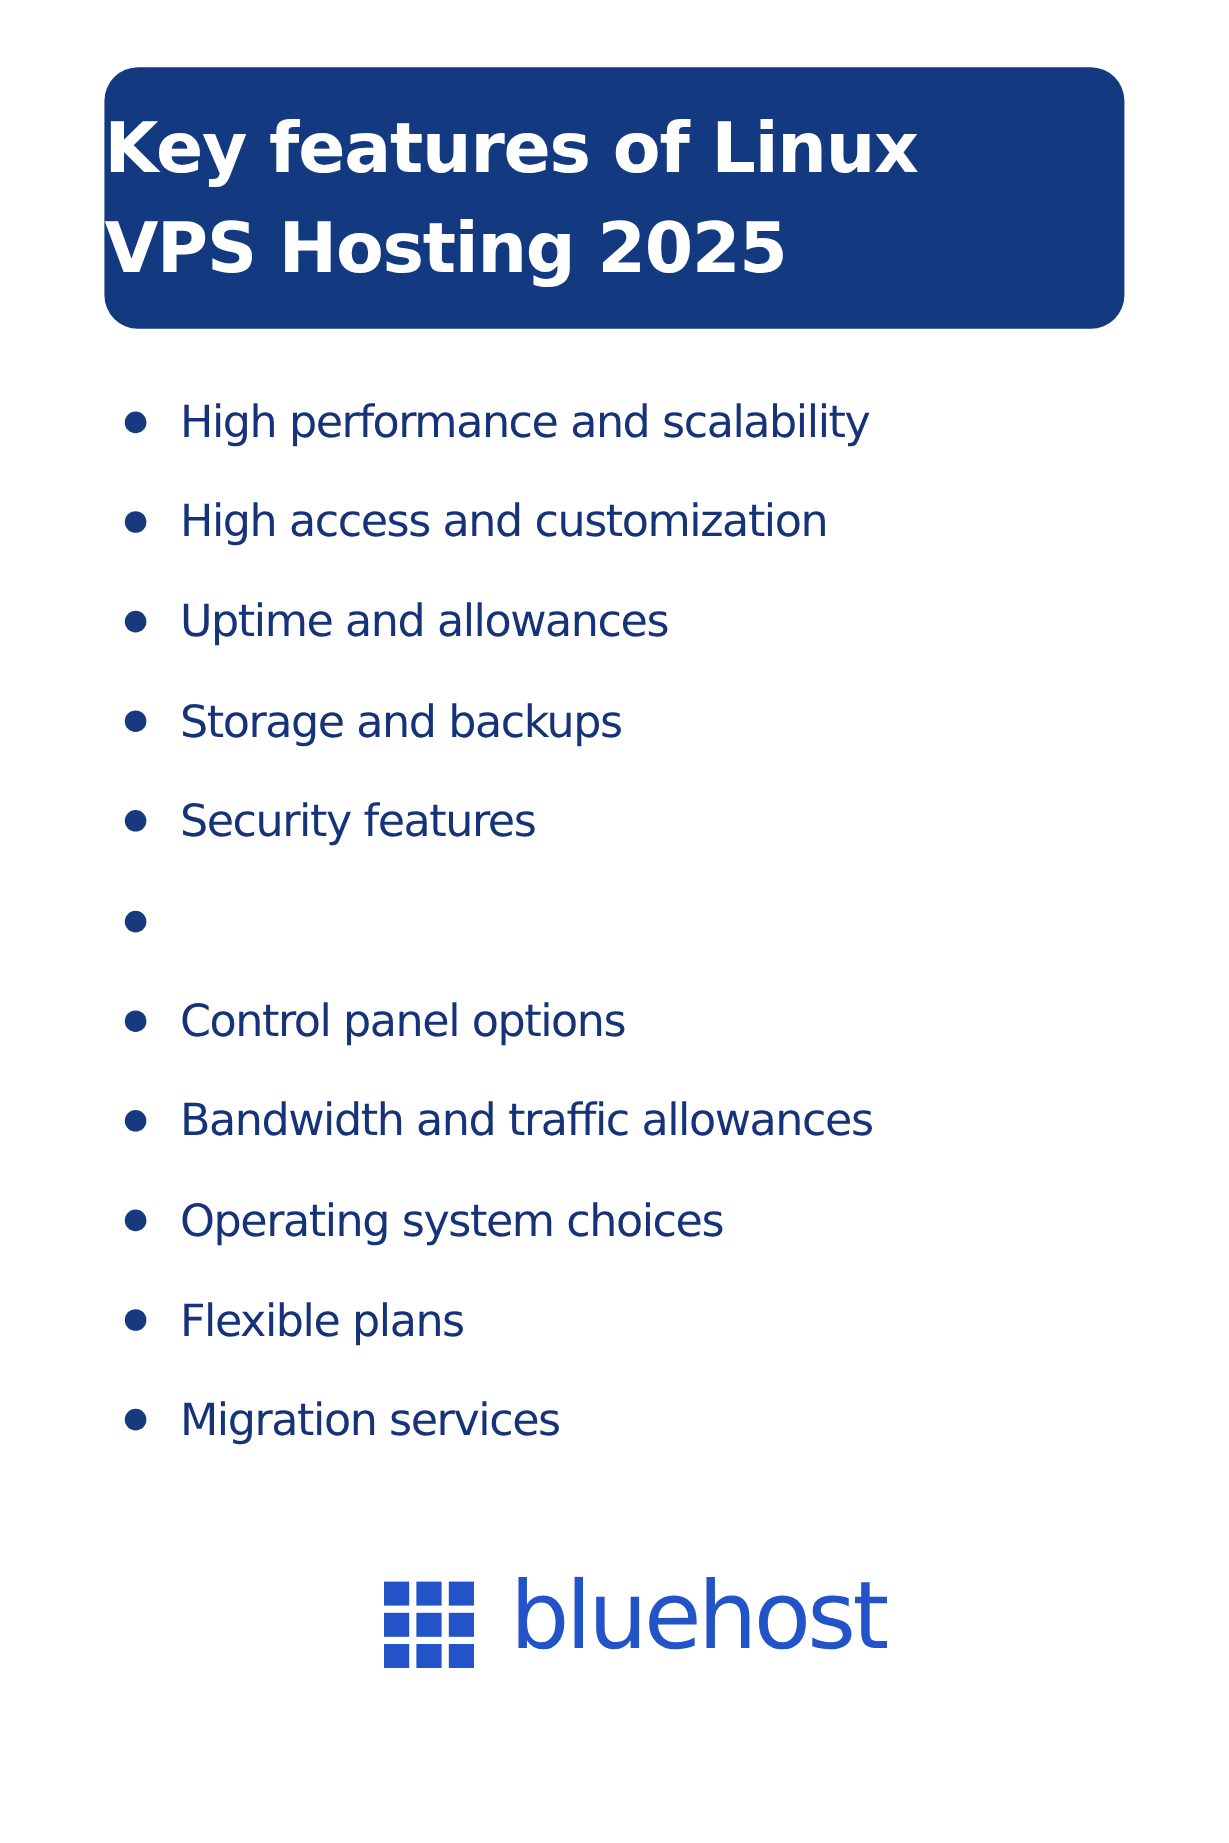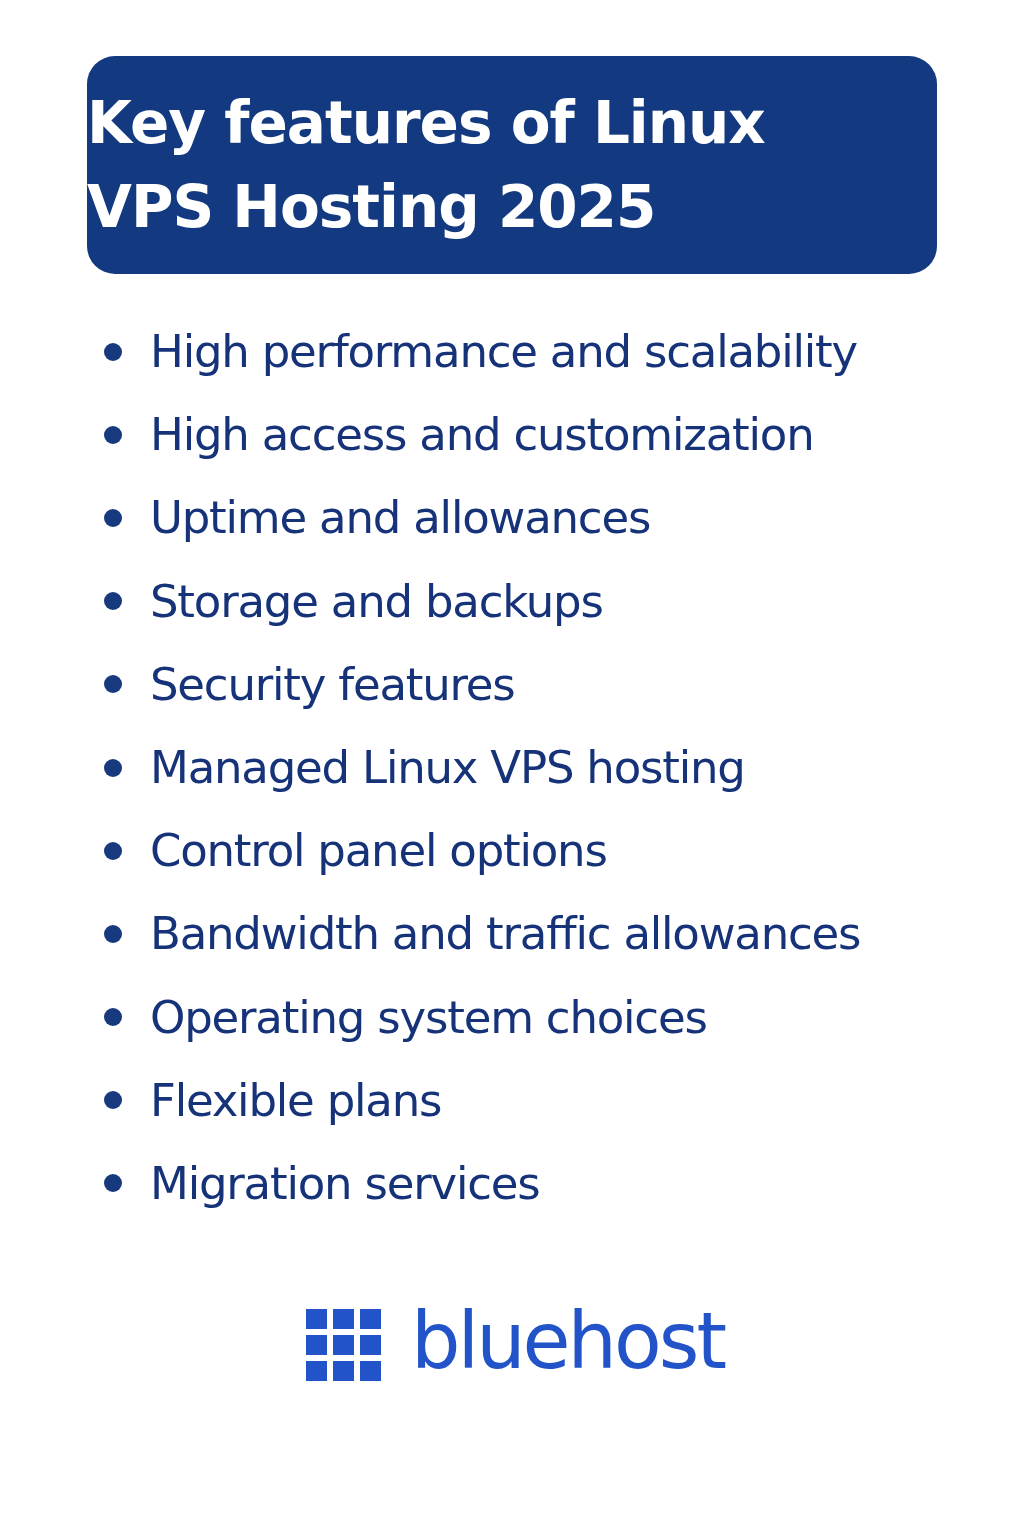--- a/index.html
+++ b/index.html
@@ -58,31 +58,31 @@
       width: 18px;
       height: 18px;
       border-radius: 50%;
       background: #173a7e;
     }
     .feature-text {
       position: absolute;
       left: 150px;
       color: #16337a;
       font-family: "DejaVu Sans", "Liberation Sans", sans-serif;
-      font-size: 45px;
+      font-size: 37px;
       letter-spacing: -1.2px;
       white-space: nowrap;
     }
     .logo {
       position: absolute;
-      left: 306px;
+      left: 320px;
       top: 1300px;
       height: 90px;
       display: flex;
-      align-items: center;
+      align-items: flex-end;
     }
     .logo-grid {
       display: grid;
       grid-template-columns: repeat(3, 21px);
       grid-template-rows: repeat(3, 20px);
       gap: 6px 6px;
       width: 75px;
       height: 72px;
     }
     .logo-grid .sq {
@@ -123,21 +123,20 @@
   <li class="feature-item">
     <span class="bullet"></span>
     <span class="feature-text">Storage and backups</span>
   </li>
   <li class="feature-item">
     <span class="bullet"></span>
     <span class="feature-text">Security features</span>
   </li>
   <li class="feature-item">
     <span class="bullet"></span>
-    <span class="feature-text">Managed Linux VPS hosting</span>
   </li>
   <li class="feature-item">
     <span class="bullet"></span>
     <span class="feature-text">Control panel options</span>
   </li>
   <li class="feature-item">
     <span class="bullet"></span>
     <span class="feature-text">Bandwidth and traffic allowances</span>
   </li>
   <li class="feature-item">

